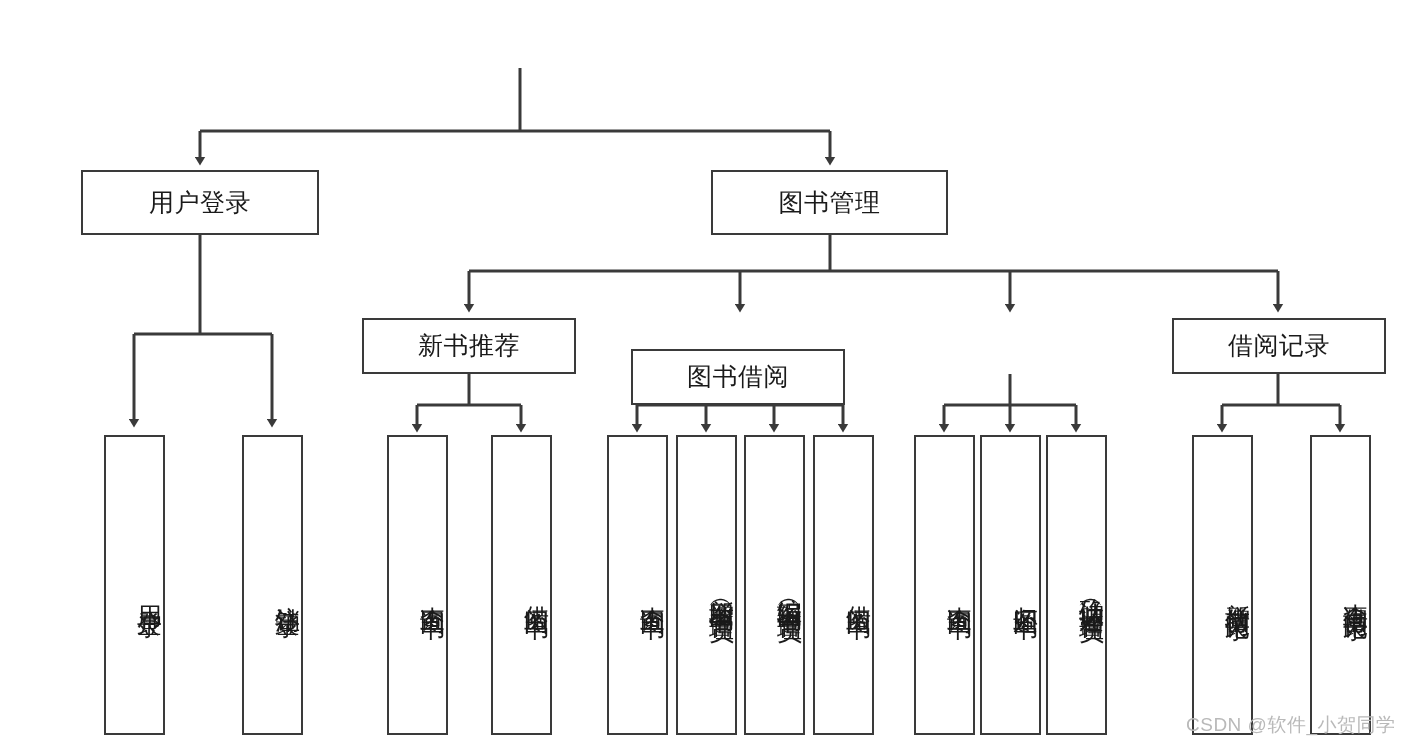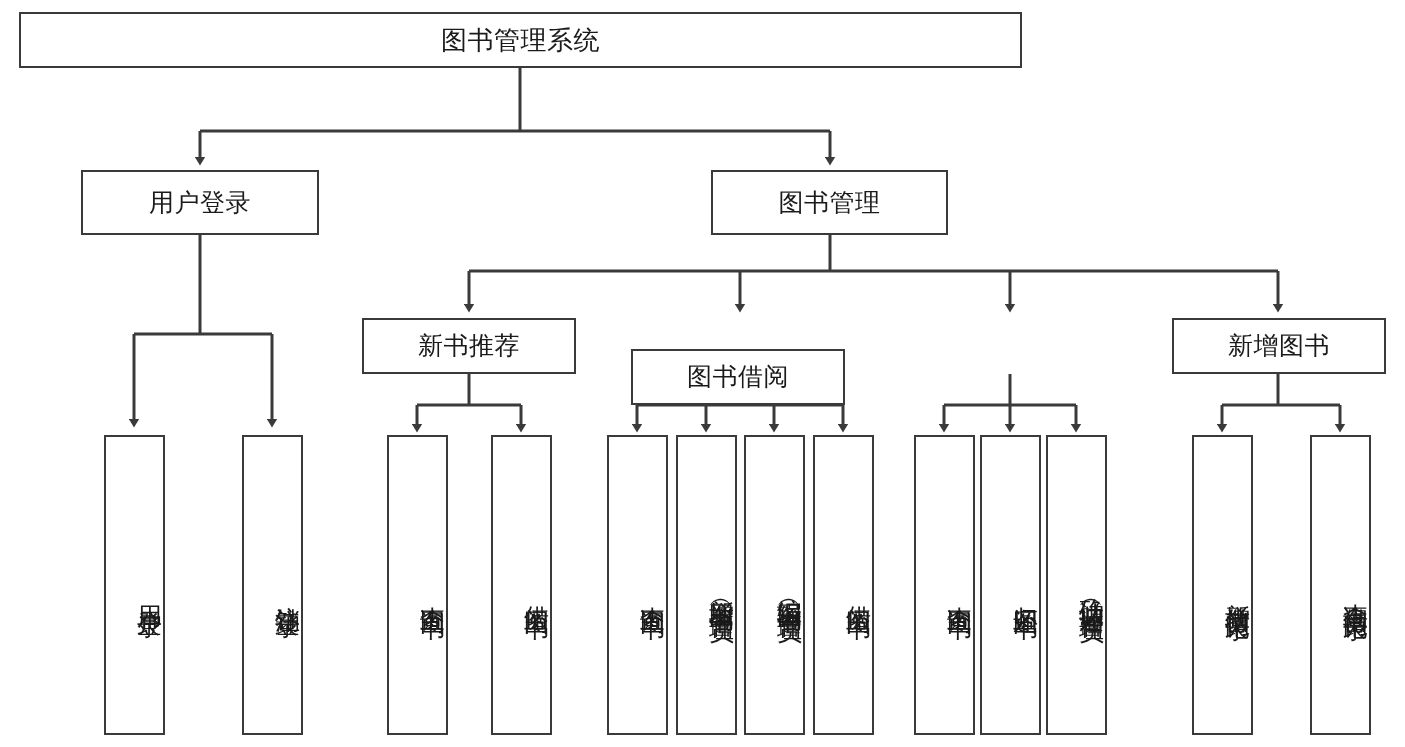--- a/index.html
+++ b/index.html
@@ -109,39 +109,36 @@
       <path d="M1010,405 L1010,425" marker-end="url(#arrow)"></path>
       <path d="M1076,405 L1076,425" marker-end="url(#arrow)"></path>
 
       <path d="M1278,374 L1278,405"></path>
       <path d="M1222,405 L1340,405"></path>
       <path d="M1222,405 L1222,425" marker-end="url(#arrow)"></path>
       <path d="M1340,405 L1340,425" marker-end="url(#arrow)"></path>
     </g>
   </svg>
 
-  <div class="node h root" style="left:19px;top:12px;width:1003px;height:56px;">
-    <span class="lbl">图书管理系统</span>
-  </div>
 
   <div class="node h" style="left:81px;top:170px;width:238px;height:65px;">
     <span class="lbl">用户登录</span>
   </div>
   <div class="node h" style="left:362px;top:318px;width:214px;height:56px;">
     <span class="lbl">新书推荐</span>
   </div>
 
   <div class="node h" style="left:711px;top:170px;width:237px;height:65px;">
     <span class="lbl">图书管理</span>
   </div>
   <div class="node h" style="left:631px;top:318px;width:214px;height:56px;margin-top:31px;">
     <span class="lbl">图书借阅</span>
   </div>
   <div class="node h" style="left:1172px;top:318px;width:214px;height:56px;">
-    <span class="lbl">新增图书</span>
+    <span class="lbl">借阅记录</span>
   </div>
 
   <div class="node v" style="left:104px;top:435px;width:61px;height:300px;">
     <span class="lbl">用户登录</span>
   </div>
   <div class="node v" style="left:242px;top:435px;width:61px;height:300px;">
     <span class="lbl">注销登录</span>
   </div>
 
   <div class="node v" style="left:387px;top:435px;width:61px;height:300px;">
@@ -174,14 +171,15 @@
     <span class="lbl">确认归还（管理员）</span>
   </div>
 
   <div class="node v" style="left:1192px;top:435px;width:61px;height:300px;">
     <span class="lbl">新增借阅记录</span>
   </div>
   <div class="node v" style="left:1310px;top:435px;width:61px;height:300px;">
     <span class="lbl">查询借阅记录</span>
   </div>
 
+  <div class="watermark">CSDN @软件_小贺同学</div>
 
 </div>
 
 </body></html>

